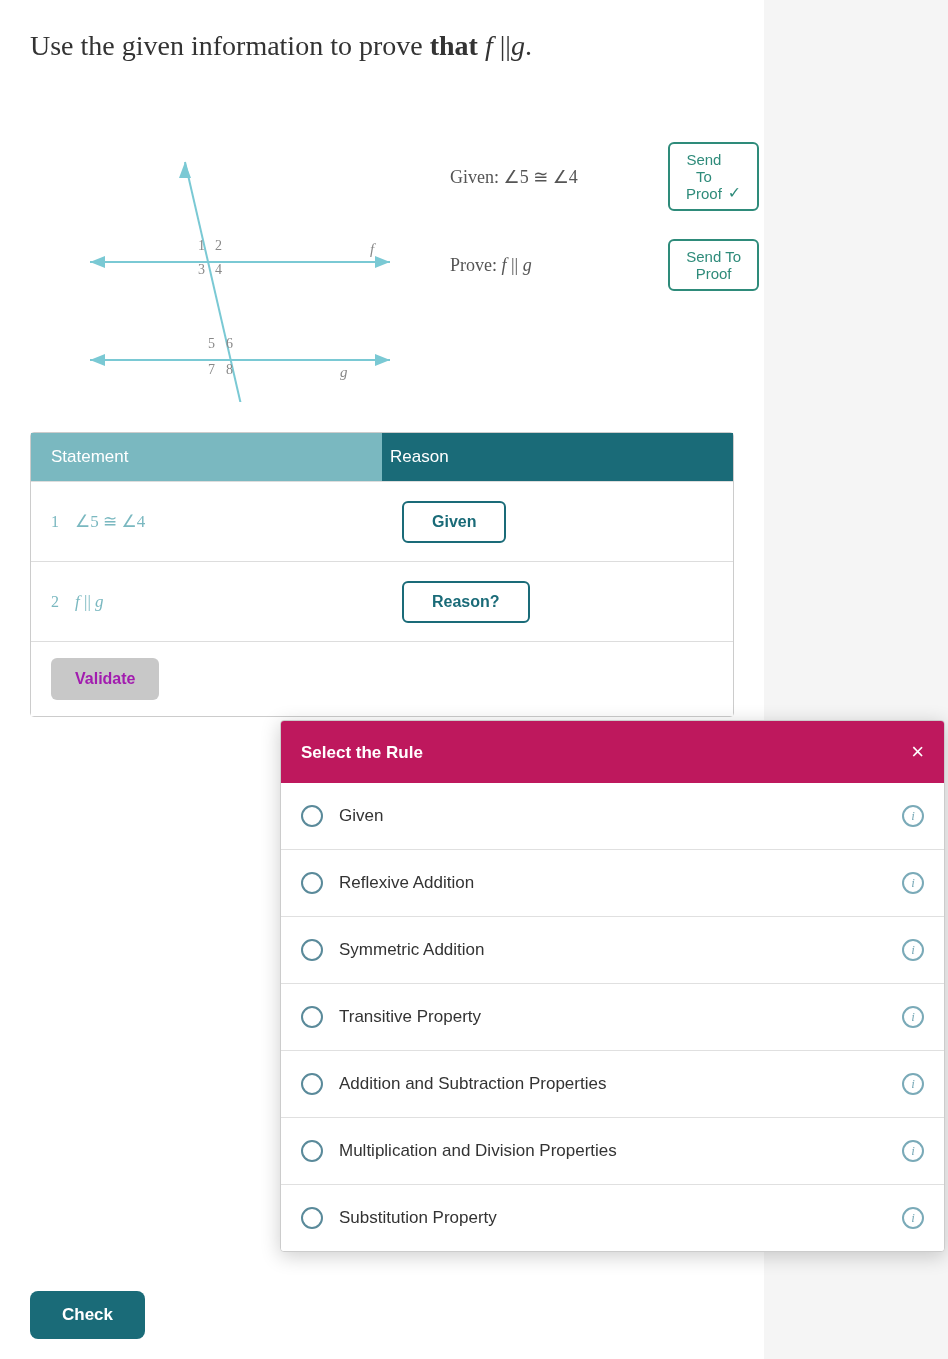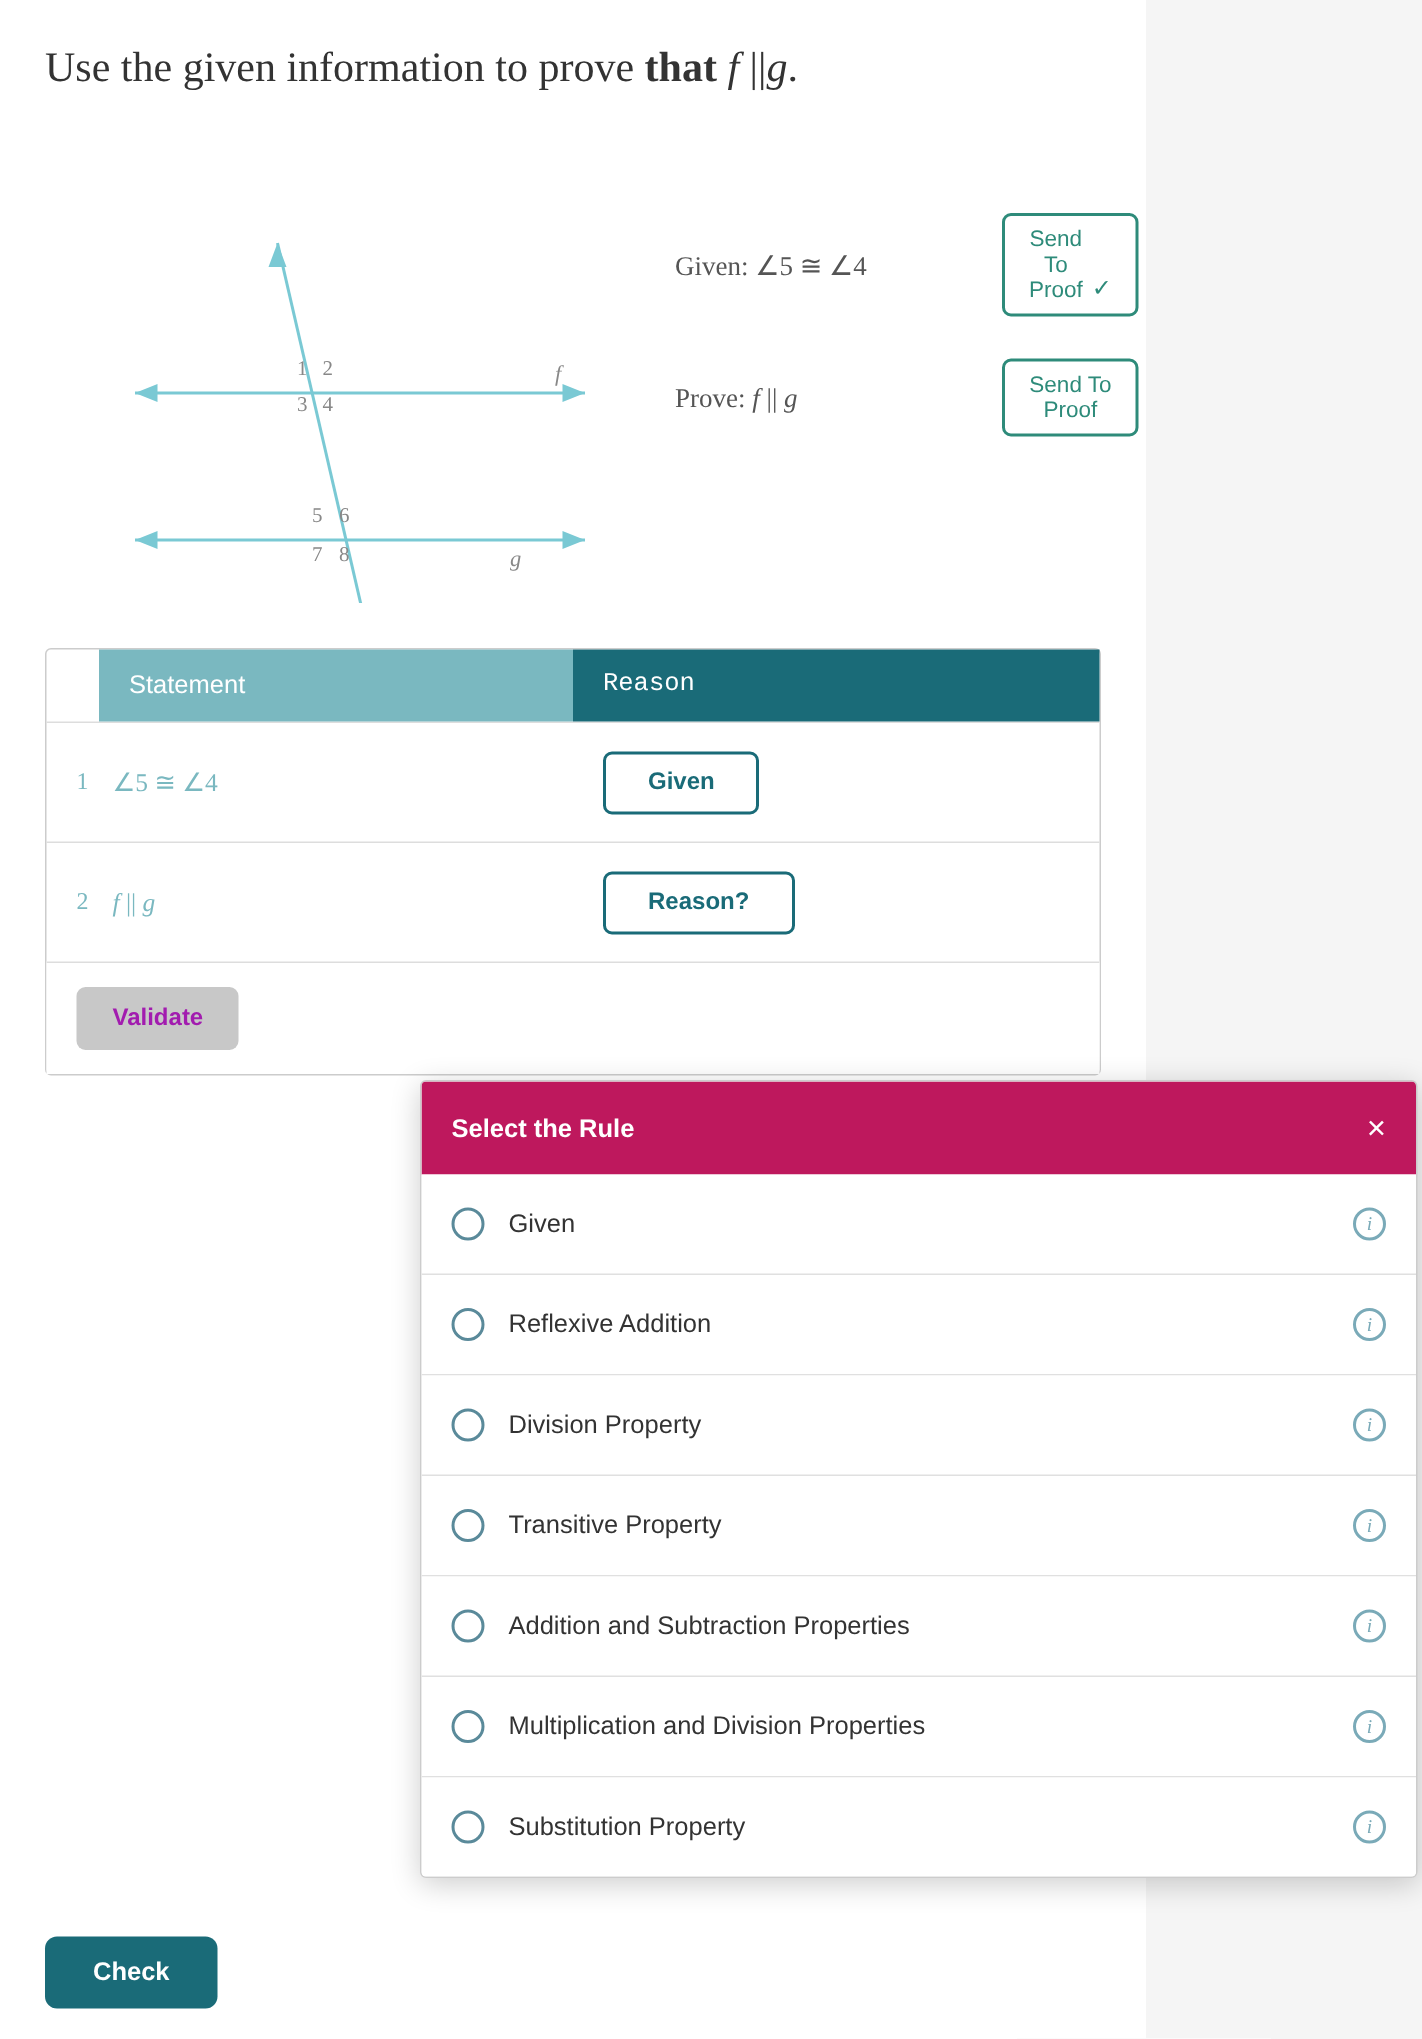--- a/index.html
+++ b/index.html
@@ -86,28 +86,27 @@
     .proof-table-header {
       display: grid;
       grid-template-columns: 1fr 1fr;
     }
     .proof-header-statement {
       background: #7ab8c0;
       color: #fff;
       padding: 14px 20px;
       font-size: 17px;
       font-family: sans-serif;
-      margin-left: 35px;
     }
     .proof-header-reason {
       background: #1a6b78;
       color: #fff;
-      padding: 14px 20px;
-      font-size: 17px;
-      font-family: Liberation Mono, monospace;
+      padding: 14px 8px;
+      font-size: 17px;
+      font-family: Liberation Sans, sans-serif;
     }
     .proof-row {
       display: grid;
       grid-template-columns: 1fr 1fr;
       border-top: 1px solid #ddd;
       min-height: 80px;
       align-items: center;
     }
     .proof-cell-statement {
       padding: 16px 20px;
@@ -382,21 +381,21 @@
       <div class="rule-item-left">
         <span class="radio-circle"></span>
         <span class="rule-label">Reflexive Addition</span>
       </div>
       <div class="info-icon">i</div>
     </div>
 
     <div class="rule-item">
       <div class="rule-item-left">
         <span class="radio-circle"></span>
-        <span class="rule-label">Division Property</span>
+        <span class="rule-label">Symmetric Addition</span>
       </div>
       <div class="info-icon">i</div>
     </div>
 
     <div class="rule-item">
       <div class="rule-item-left">
         <span class="radio-circle"></span>
         <span class="rule-label">Transitive Property</span>
       </div>
       <div class="info-icon">i</div>

